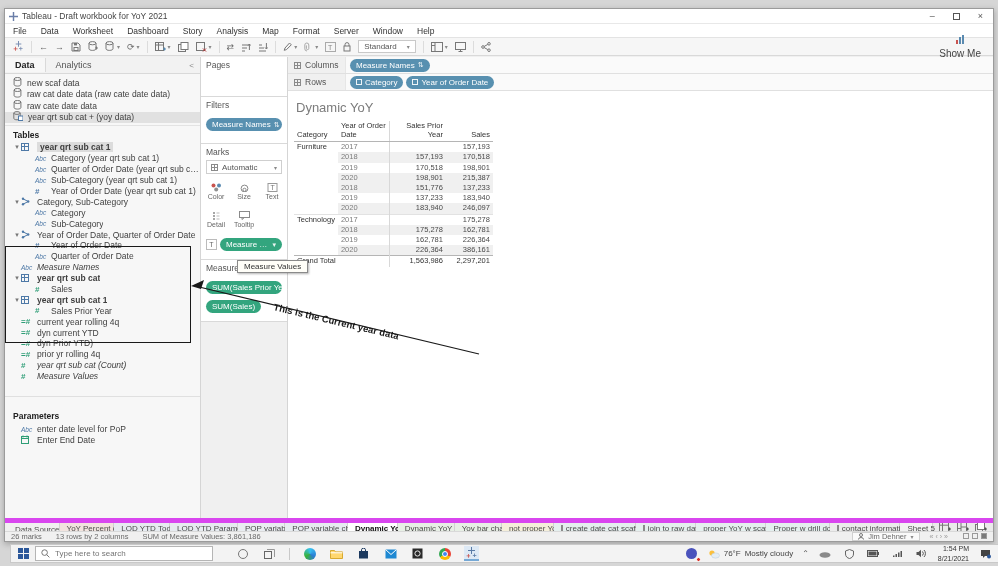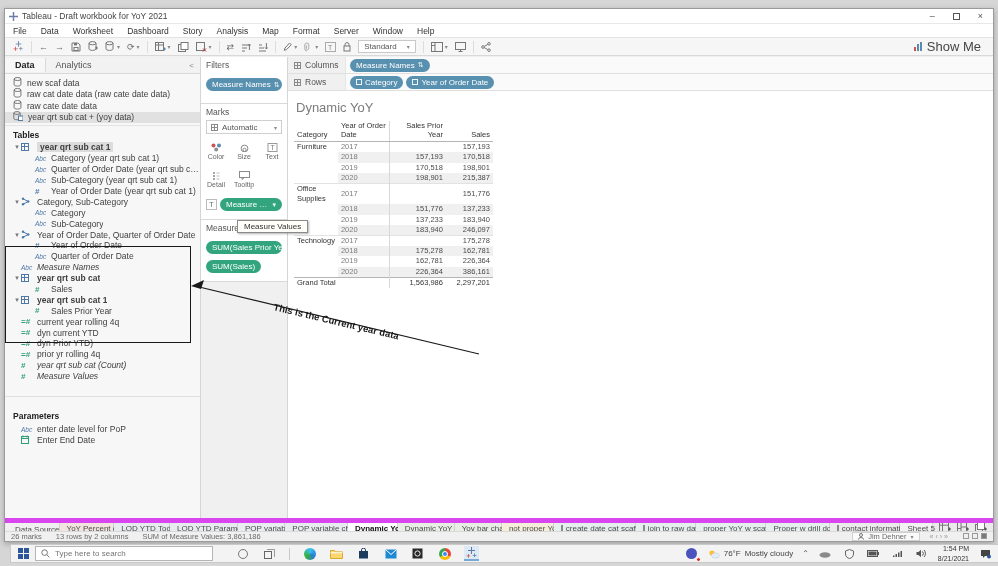--- a/index.html
+++ b/index.html
@@ -18,21 +18,21 @@
   .menubar { height:14px; background:#fff; display:flex; align-items:center; gap:14px; padding:0 8px; font-size:8.5px; color:#333; border-bottom:1px solid #e3e3e3;}
   .menubar span { cursor:default; }
 
   
   .toolbar { height:18px; background:#f6f6f6; border-bottom:1px solid #d9d9d9; display:flex; align-items:center; gap:7px; padding:0 8px; font-size:9px; color:#6a6a6a;}
   .toolbar .sep { width:1px; height:12px; background:#dcdcdc; }
   .tbtn { display:flex; align-items:center; gap:2px; color:#6a6a6a; }
   .tbtn svg { display:block; }
   .caret { font-size:6px; color:#8a8a8a; }
   .fit-select { display:flex; align-items:center; gap:10px; border:1px solid #c9c9c9; background:#fff; padding:1px 5px; font-size:8px; color:#555; }
-  .show-me { margin-left:auto; display:flex; align-items:center; gap:4px; font-size:13px; color:#454545; padding-right:4px;}
+  .show-me { margin-left:auto; display:flex; align-items:center; gap:4px; font-size:10px; color:#454545; padding-right:4px;flex-direction:column;}
 
   
   .main { position:absolute; top:48px; left:0; right:0; bottom:23px; display:flex; }
   .data-pane { width:196px; background:#f7f7f7; border-right:1px solid #d5d5d5; font-size:8.5px; position:relative; overflow:hidden;}
   .shelf-col { width:87px; background:#f0f0f0; border-right:1px solid #d5d5d5; position:relative; overflow:visible; }
   .canvas { flex:1; background:#fff; position:relative; }
 
   
   .dp-tabs { display:flex; align-items:center; height:17px; border-bottom:1px solid #d9d9d9; background:#f2f2f2;}
   .dp-tab { padding:2px 10px; font-size:9px; color:#555; }
@@ -528,20 +528,23 @@
                 </svg>
               </span>
               <span class="flabel">Enter End Date</span>
             </div>
           </div>
       </div>
       <div class="ann-rect"></div>
     </div>
 
     <div class="shelf-col">
+      <div class="card" style="height:40px;">
+        <div class="card-label">Pages</div>
+      </div>
       <div class="card" style="height:47px;">
         <div class="card-label">Filters</div>
         <div><span class="pill blue">
               <span>Measure Names</span>
               <span class="p-ic">⇅</span>
             </span></div>
       </div>
       <div class="card" style="height:116px;">
         <div class="card-label">Marks</div>
         <div class="marks-type">
@@ -666,26 +669,20 @@
                   <td class="c-cat"></td>
                   <td class="c-year">2019</td>
                   <td class="c-prior">170,518</td>
                   <td class="c-sales">198,901</td>
                 </tr>
                 <tr>
                   <td class="c-cat"></td>
                   <td class="c-year band">2020</td>
                   <td class="c-prior band">198,901</td>
                   <td class="c-sales band">215,387</td>
-                </tr>
-                <tr class="gs">
-                  <td class="c-cat">Office Supplies</td>
-                  <td class="c-year">2017</td>
-                  <td class="c-prior"></td>
-                  <td class="c-sales">151,776</td>
                 </tr>
                 <tr>
                   <td class="c-cat"></td>
                   <td class="c-year band">2018</td>
                   <td class="c-prior band">151,776</td>
                   <td class="c-sales band">137,233</td>
                 </tr>
                 <tr>
                   <td class="c-cat"></td>
                   <td class="c-year">2019</td>

